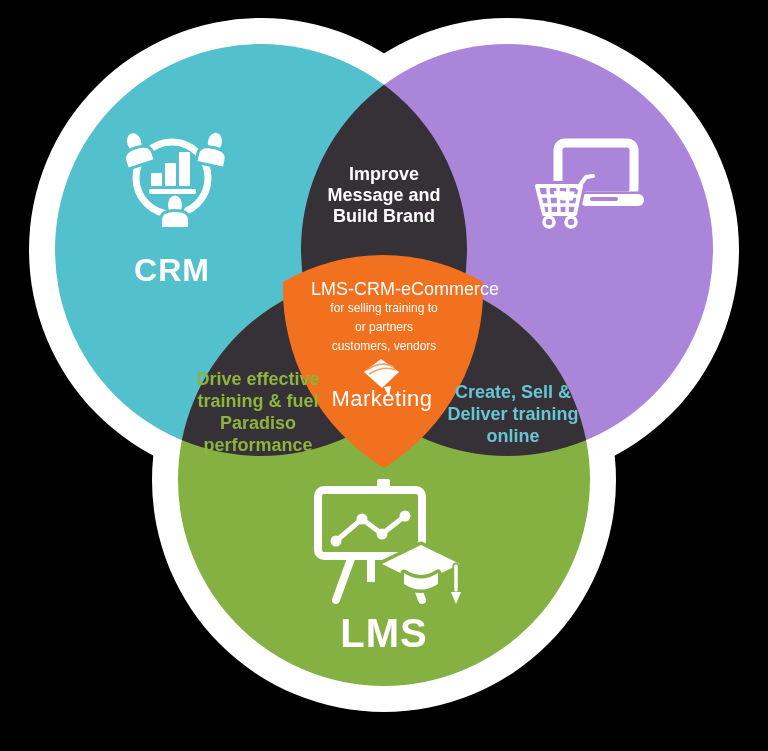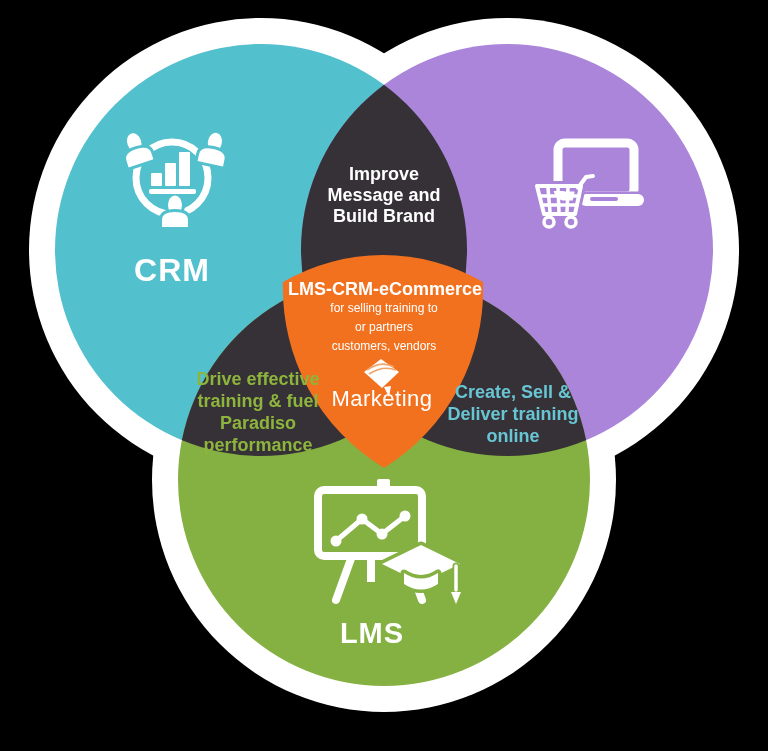--- a/index.html
+++ b/index.html
@@ -5,25 +5,25 @@
   html,body{margin:0;padding:0;background:#000;}
   .stage{position:relative;width:768px;height:751px;background:#000;overflow:hidden;
          font-family:"Liberation Sans", sans-serif;}
   .stage svg{position:absolute;left:0;top:0;}
   .txt{position:absolute;transform:translate(-50%,-50%);text-align:center;white-space:nowrap;}
   .overlap-text{font-weight:700;font-size:18px;line-height:21px;}
   #t-drive,#t-create{font-size:18px;line-height:22px;}
   .circle-label{color:#fff;font-weight:700;letter-spacing:1px;}
   #l-crm{left:172px;top:270px;font-size:32px;}
   #l-ecom{left:592px;top:270px;font-size:26px;}
-  #l-lms{left:372px;top:633px;font-size:29px;}
+  #l-lms{left:384px;top:633px;font-size:40px;}
   #t-improve{left:384px;top:195px;}
   #t-drive{left:258px;top:412px;}
   #t-create{left:513px;top:414px;}
-  #t-center-title{left:385px;top:289px;font-size:18px;font-weight:700;color:#fff;}
+  #t-center-title{left:405px;top:289px;font-size:18px;font-weight:400;color:#fff;}
   #t-center-body{left:384px;top:327px;font-size:12px;line-height:19px;color:#fff;font-weight:400;}
   #t-paradiso{left:382px;top:399px;font-size:22px;color:#fff;font-weight:400;letter-spacing:0.5px;}
 </style>
 </head>
 <body>
 
 <div class="stage" style="background: rgb(0, 0, 0);">
 
   <svg width="768" height="751" viewBox="0 0 768 751">
     <defs>

